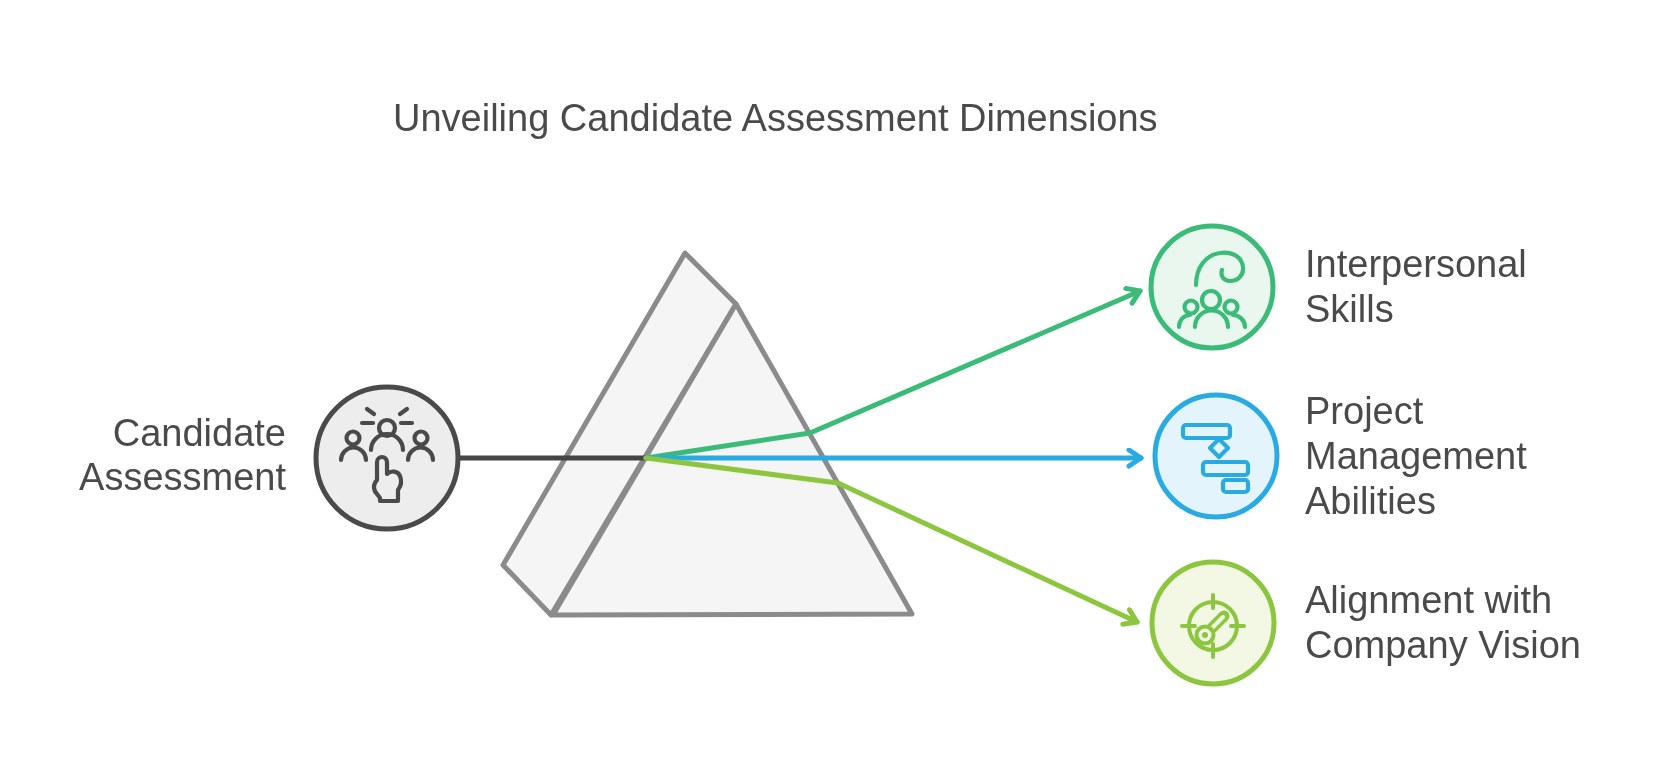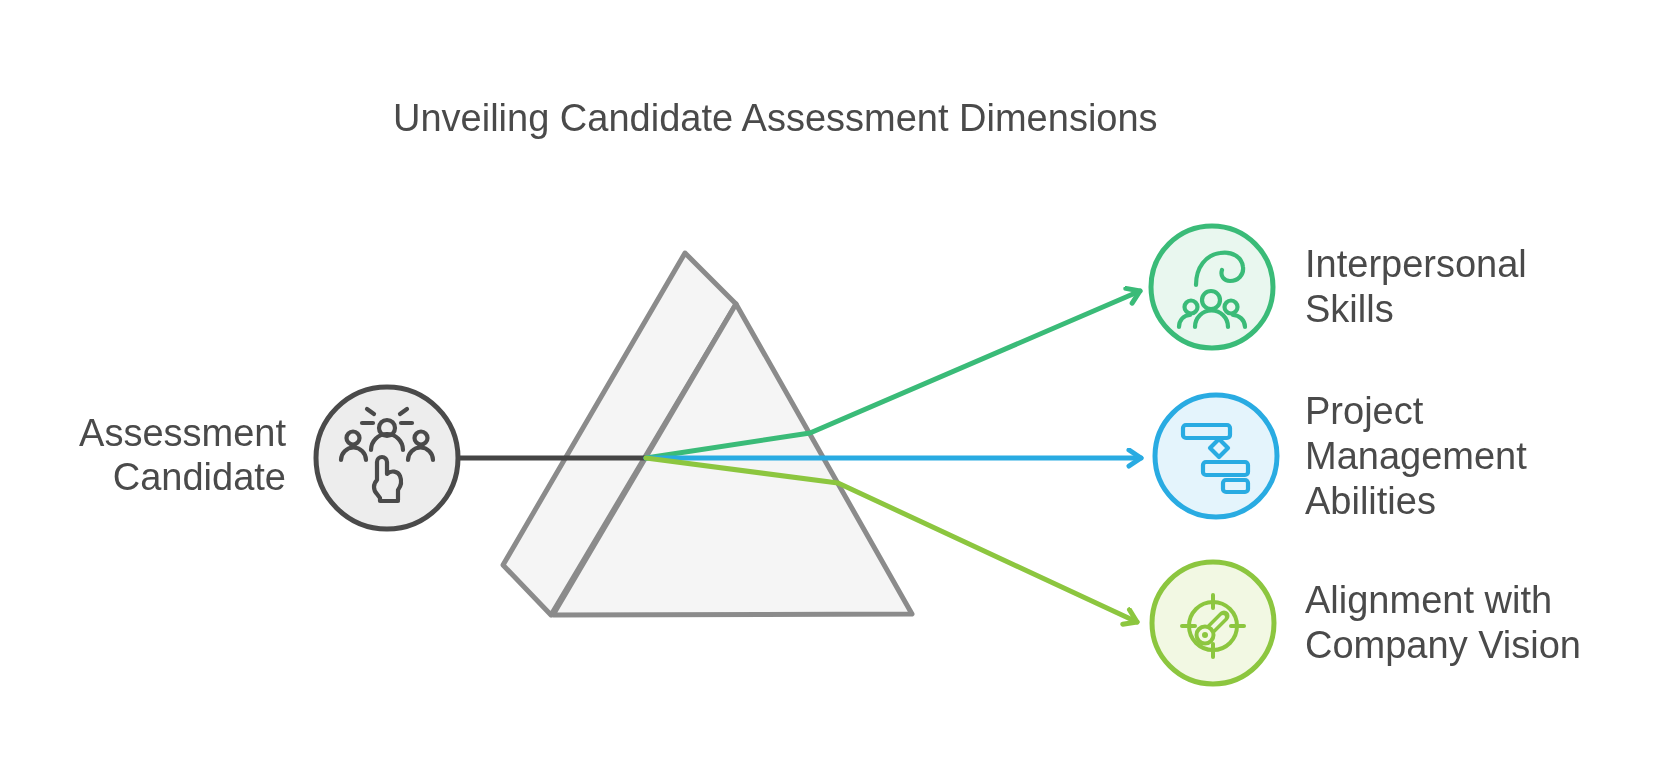--- a/index.html
+++ b/index.html
@@ -112,22 +112,22 @@
         <path d="M -3 7 L 10 -6" stroke-width="4" stroke="#f2f8e3"></path>
         <circle cx="-8" cy="12" r="8.5" fill="#f2f8e3"></circle>
         <circle cx="-8" cy="12" r="3" stroke="none" fill="#8cc63f"></circle>
       </g>
     </g>
   </svg>
 
   <div class="title">Unveiling Candidate Assessment Dimensions</div>
 
   <div class="source-label">
+    <div>Candidate</div>
     <div>Assessment</div>
-    <div>Candidate</div>
   </div>
 
   <div class="dim-label d0">
     <div>Interpersonal</div>
     <div>Skills</div>
   </div>
 
   <div class="dim-label d1">
     <div>Project</div>
     <div>Management</div>

